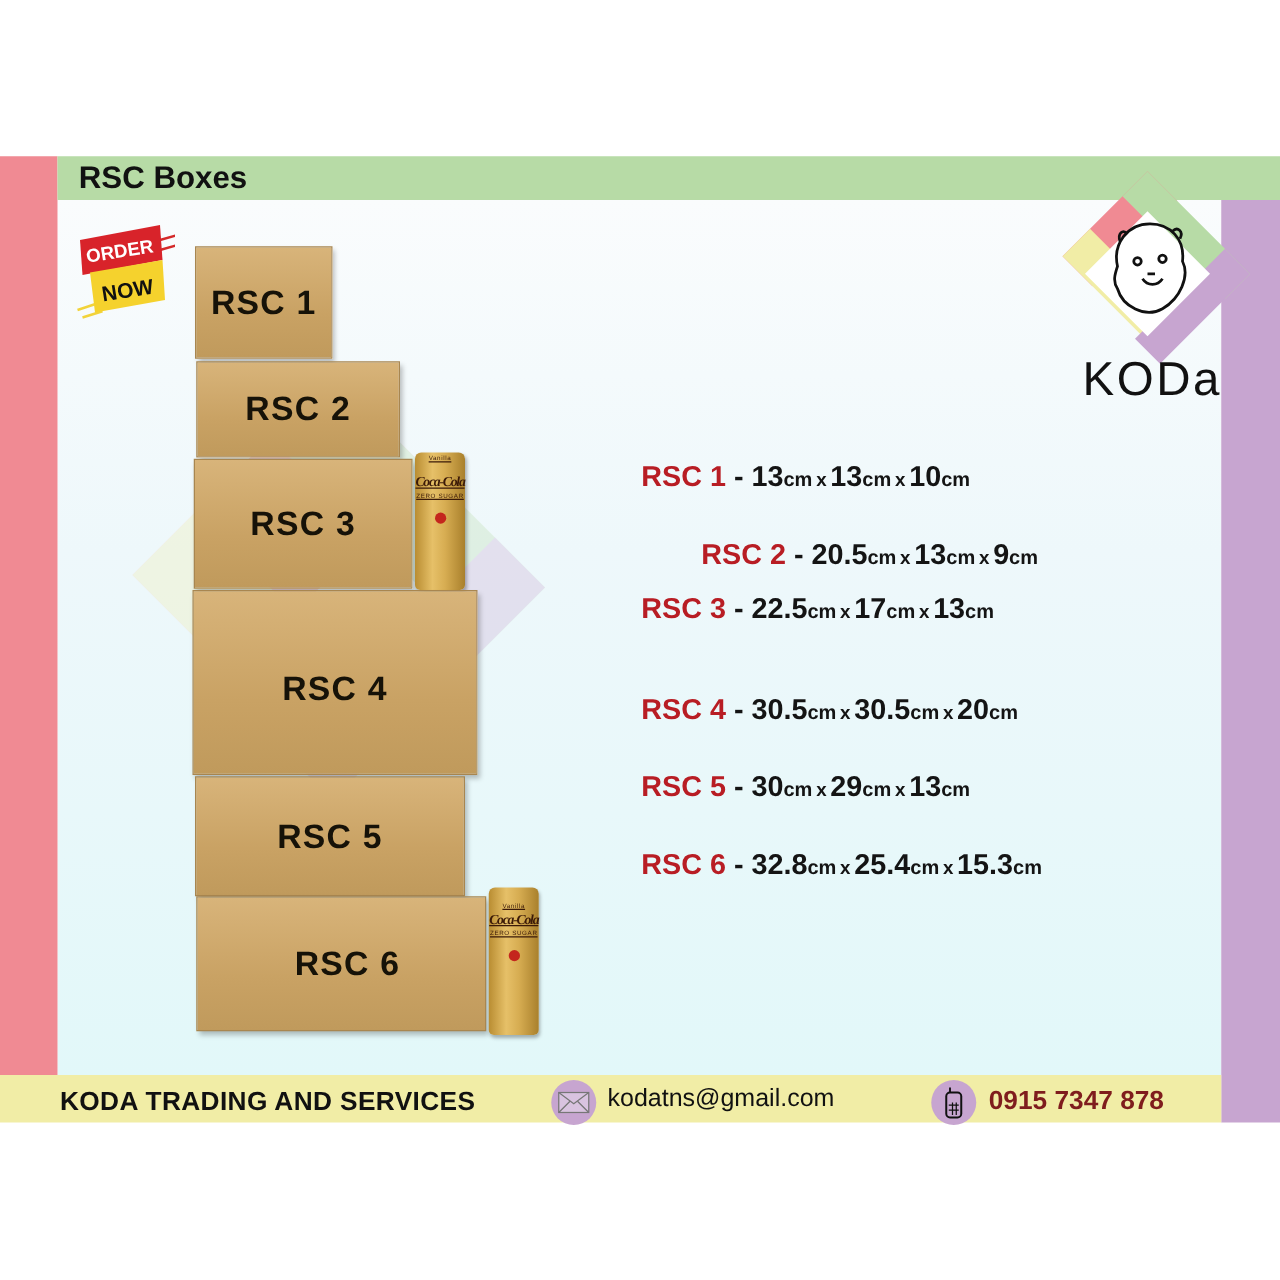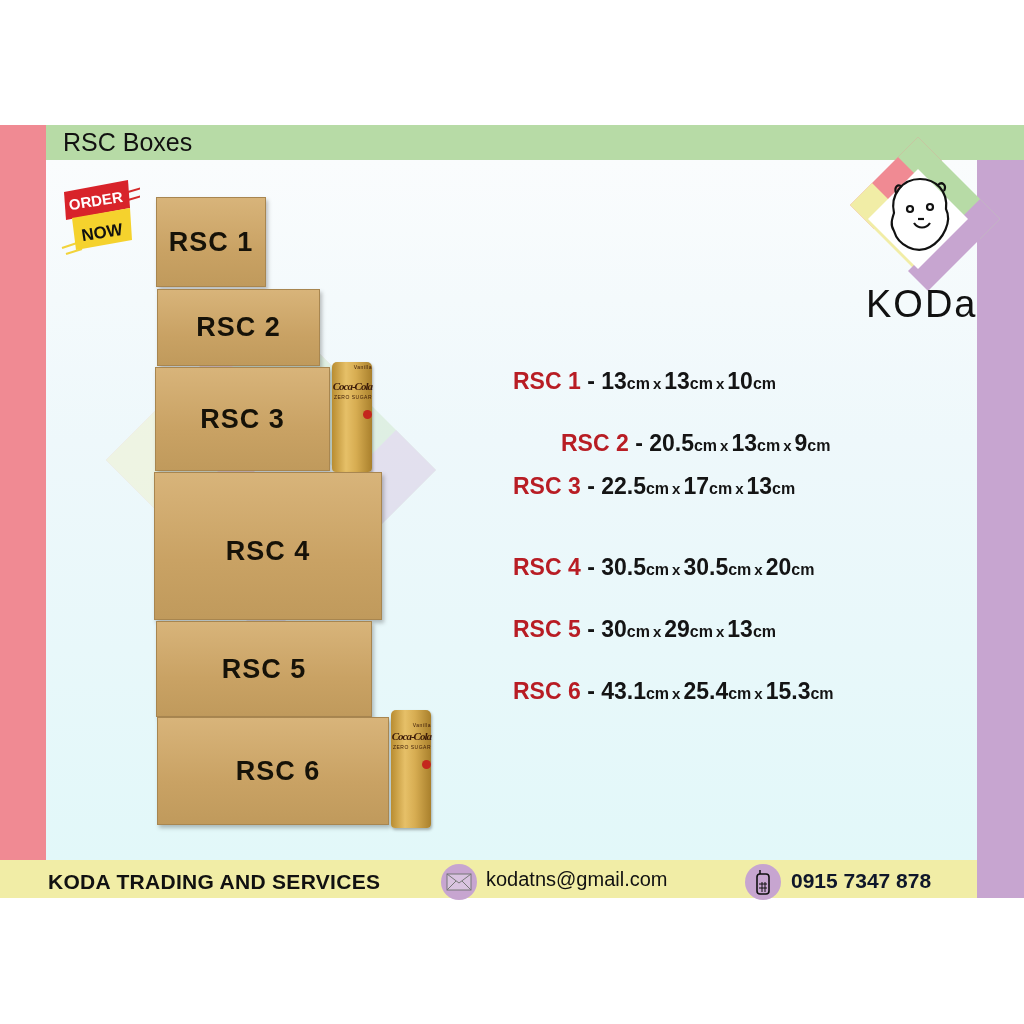--- a/index.html
+++ b/index.html
@@ -1,39 +1,39 @@
 <!DOCTYPE html>
 <html><head>
 <meta charset="utf-8">
 <style>
   html,body{margin:0;padding:0;}
   body{width:1024px;height:1024px;background:#ffffff;position:relative;overflow:hidden;font-family:"Liberation Sans","DejaVu Sans",sans-serif;}
   .abs{position:absolute;}
   .left-col{left:0;top:125px;width:46px;height:735px;background:#f08a93;}
   .top-bar{left:46px;top:125px;width:978px;height:35px;background:#b7dba6;}
-  .title{left:63px;top:126px;font-size:25px;font-weight:normal;color:#111;line-height:32px;}
+  .title{left:63px;top:126px;font-size:25px;font-weight:bold;color:#111;line-height:32px;}
   .right-col{left:977px;top:160px;width:47px;height:738px;background:#c7a5d0;}
   .content{left:46px;top:160px;width:931px;height:700px;background:linear-gradient(180deg,#fafcfd 0%,#eef8fb 40%,#e2f8f9 100%);}
   .footer{left:0;top:860px;width:977px;height:38px;background:#f1eda6;}
   .footer-company{left:48px;top:870px;font-size:21px;font-weight:bold;color:#111;letter-spacing:0.3px;}
   .footer-email{left:486px;top:868px;font-size:20px;font-weight:normal;color:#111;}
-  .footer-phone{left:791px;top:869px;font-size:21px;font-weight:bold;color:#0f172a;}
+  .footer-phone{left:791px;top:869px;font-size:21px;font-weight:bold;color:#7f1d1d;}
   .circ{width:36px;height:36px;border-radius:50%;background:#c7a5d0;display:flex;align-items:center;justify-content:center;}
   .email-ic{left:441px;top:864px;}
   .phone-ic{left:745px;top:864px;}
 
   
   .wm{left:96px;top:300px;width:340px;height:340px;opacity:0.28;}
 
   
   .order{left:60px;top:178px;width:80px;height:80px;}
 
   
   .box{background:linear-gradient(180deg,#d8b47a 0%,#c9a264 60%,#c09a5c 100%);border:1px solid #a88650;box-shadow:2px 3px 4px rgba(0,0,0,0.25);display:flex;align-items:center;justify-content:center;font-weight:bold;color:#161208;font-size:27px;letter-spacing:1px;box-sizing:border-box;}
-  .can{background:linear-gradient(90deg,#b98d32 0%,#e6c068 35%,#d7ad52 60%,#a9802c 100%);border-radius:5px 5px 4px 4px;box-shadow:1px 2px 3px rgba(0,0,0,0.3);display:flex;flex-direction:column;align-items:flex-end;color:#3b1a08;font-family:"Liberation Serif",serif;}
+  .can{background:linear-gradient(90deg,#b98d32 0%,#e6c068 35%,#d7ad52 60%,#a9802c 100%);border-radius:5px 5px 4px 4px;box-shadow:1px 2px 3px rgba(0,0,0,0.3);display:flex;flex-direction:column;align-items:center;color:#3b1a08;font-family:"Liberation Serif",serif;text-decoration:underline;}
   .can .brand{font-style:italic;font-weight:bold;font-size:18px;margin-top:10px;letter-spacing:-1px;}
   .can .sub{font-family:"Liberation Sans",sans-serif;font-size:5px;margin-top:2px;letter-spacing:0.5px;}
   .can .dot{width:9px;height:9px;border-radius:50%;background:#c4261d;margin-top:10px;}
 
   
   .spec{left:513px;font-size:23px;font-weight:bold;color:#141414;white-space:nowrap;}
   .spec .name{color:#b81d24;}
   .spec .unit{font-size:16px;}
   .spec .x{font-size:15px;padding:0 3px;}
 
@@ -126,21 +126,21 @@
 <div class="abs spec" style="top:473px;">
   <span class="name">RSC 3</span> <span>-</span> <span>22.5</span><span class="unit">cm</span><span class="x">x</span><span>17</span><span class="unit">cm</span><span class="x">x</span><span>13</span><span class="unit">cm</span>
 </div>
 <div class="abs spec" style="top:554px;">
   <span class="name">RSC 4</span> <span>-</span> <span>30.5</span><span class="unit">cm</span><span class="x">x</span><span>30.5</span><span class="unit">cm</span><span class="x">x</span><span>20</span><span class="unit">cm</span>
 </div>
 <div class="abs spec" style="top:616px;">
   <span class="name">RSC 5</span> <span>-</span> <span>30</span><span class="unit">cm</span><span class="x">x</span><span>29</span><span class="unit">cm</span><span class="x">x</span><span>13</span><span class="unit">cm</span>
 </div>
 <div class="abs spec" style="top:678px;">
-  <span class="name">RSC 6</span> <span>-</span> <span>43.1</span><span class="unit">cm</span><span class="x">x</span><span>25.4</span><span class="unit">cm</span><span class="x">x</span><span>15.3</span><span class="unit">cm</span>
+  <span class="name">RSC 6</span> <span>-</span> <span>32.8</span><span class="unit">cm</span><span class="x">x</span><span>25.4</span><span class="unit">cm</span><span class="x">x</span><span>15.3</span><span class="unit">cm</span>
 </div>
 
 <div class="abs footer"></div>
 <div class="abs footer-company">KODA TRADING AND SERVICES</div>
 <div class="abs circ email-ic">
   <svg width="26" height="18" viewBox="0 0 26 18">
       <rect x="1" y="1" width="24" height="16" fill="#d9c3e0" stroke="#777" stroke-width="1"></rect>
       <path d="M1,1 L13,10 L25,1" fill="none" stroke="#777" stroke-width="1"></path>
       <path d="M1,17 L10,8 M25,17 L16,8" stroke="#777" stroke-width="1"></path>
     </svg>

